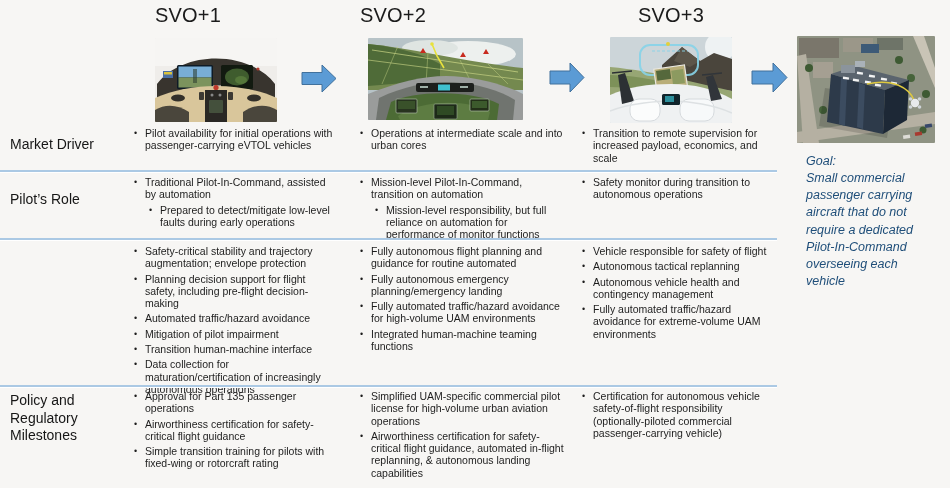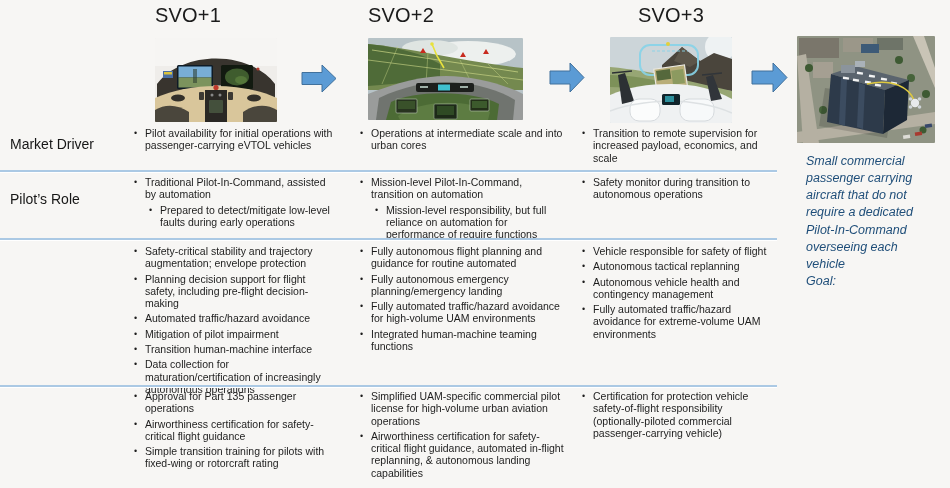--- a/index.html
+++ b/index.html
@@ -38,21 +38,21 @@
     font-size:12.5px;line-height:1.37;font-weight:500;
   }
   .goal .goal-line{margin:0;}
 </style>
 </head>
 <body>
 
 <div class="canvas">
 
   <div class="svoheader" style="left:155px;width:122px">SVO+1</div>
-  <div class="svoheader" style="left:368px;width:155px">SVO+2</div>
+  <div class="svoheader" style="left:360px;width:155px">SVO+2</div>
   <div class="svoheader" style="left:638px;width:122px">SVO+3</div>
 
   <div class="photo" style="left:155px;top:38px;width:122px;height:84px">
     <svg viewBox="0 0 122 84" preserveAspectRatio="none">
       <rect width="122" height="84" fill="#efedea"></rect>
       <rect width="122" height="28" fill="#f6f5f3"></rect>
       <path d="M2,46 C28,12 94,12 120,46 L120,64 C94,42 28,42 2,64 Z" fill="#38342e"></path>
       <rect x="8" y="33" width="10" height="7" fill="#4a6ea3"></rect>
       <rect x="9" y="34" width="8" height="2.5" fill="#d9c23c"></rect>
       <rect x="22" y="27" width="36" height="24" rx="1.5" fill="#0e1b26"></rect>
@@ -192,22 +192,22 @@
       <circle cx="122.5" cy="63" r="1.8" fill="#cfd4d8"></circle>
       <circle cx="113.5" cy="71" r="1.8" fill="#cfd4d8"></circle>
       <circle cx="122.5" cy="71" r="1.8" fill="#cfd4d8"></circle>
       <rect x="118" y="96" width="7" height="3.5" fill="#a83a30" transform="rotate(-8 121 98)"></rect>
       <rect x="106" y="99" width="7" height="3.5" fill="#dddcd6" transform="rotate(-8 109 100)"></rect>
       <rect x="128" y="88" width="7" height="3.5" fill="#37476a" transform="rotate(-8 131 90)"></rect>
     </svg>
   </div>
 
   <div class="goal">
+    <div class="goal-line">Goal:</div>
     <div class="goal-line">Small commercial passenger carrying aircraft that do not require a dedicated Pilot-In-Command overseeing each vehicle</div>
-    <div class="goal-line">Goal:</div>
   </div>
 
   <div class="rowlabel" style="top:136px">Market Driver</div>
   <div class="cell c1" style="top:127px">
       <div class="bullet l1">
         <span class="marker">•</span>
         <span class="btext">Pilot availability for initial operations with passenger-carrying eVTOL vehicles</span>
       </div>
     </div>
   <div class="cell c2" style="top:127px">
@@ -236,21 +236,21 @@
         <span class="btext">Prepared to detect/mitigate low-level faults during early operations</span>
       </div>
     </div>
   <div class="cell c2" style="top:176px">
       <div class="bullet l1">
         <span class="marker">•</span>
         <span class="btext">Mission-level Pilot-In-Command, transition on automation</span>
       </div>
       <div class="bullet l2">
         <span class="marker">•</span>
-        <span class="btext">Mission-level responsibility, but full reliance on automation for performance of require functions</span>
+        <span class="btext">Mission-level responsibility, but full reliance on automation for performance of monitor functions</span>
       </div>
     </div>
   <div class="cell c3" style="top:176px">
       <div class="bullet l1">
         <span class="marker">•</span>
         <span class="btext">Safety monitor during transition to autonomous operations</span>
       </div>
     </div>
 
   <div class="divider" style="top:238px"></div>
@@ -313,20 +313,21 @@
         <span class="btext">Autonomous vehicle health and contingency management</span>
       </div>
       <div class="bullet l1">
         <span class="marker">•</span>
         <span class="btext">Fully automated traffic/hazard avoidance for extreme-volume UAM environments</span>
       </div>
     </div>
 
   <div class="divider" style="top:385px"></div>
 
+  <div class="rowlabel" style="top:392px">Policy and Regulatory Milestones</div>
   <div class="cell c1" style="top:390px">
       <div class="bullet l1">
         <span class="marker">•</span>
         <span class="btext">Approval for Part 135 passenger operations</span>
       </div>
       <div class="bullet l1">
         <span class="marker">•</span>
         <span class="btext">Airworthiness certification for safety-critical flight guidance</span>
       </div>
       <div class="bullet l1">
@@ -340,17 +341,17 @@
         <span class="btext">Simplified UAM-specific commercial pilot license for high-volume urban aviation operations</span>
       </div>
       <div class="bullet l1">
         <span class="marker">•</span>
         <span class="btext">Airworthiness certification for safety-critical flight guidance, automated in-flight replanning, &amp; autonomous landing capabilities</span>
       </div>
     </div>
   <div class="cell c3" style="top:390px">
       <div class="bullet l1">
         <span class="marker">•</span>
-        <span class="btext">Certification for protection vehicle safety-of-flight responsibility (optionally-piloted commercial passenger-carrying vehicle)</span>
+        <span class="btext">Certification for autonomous vehicle safety-of-flight responsibility (optionally-piloted commercial passenger-carrying vehicle)</span>
       </div>
     </div>
 
 </div>
 
 </body></html>

